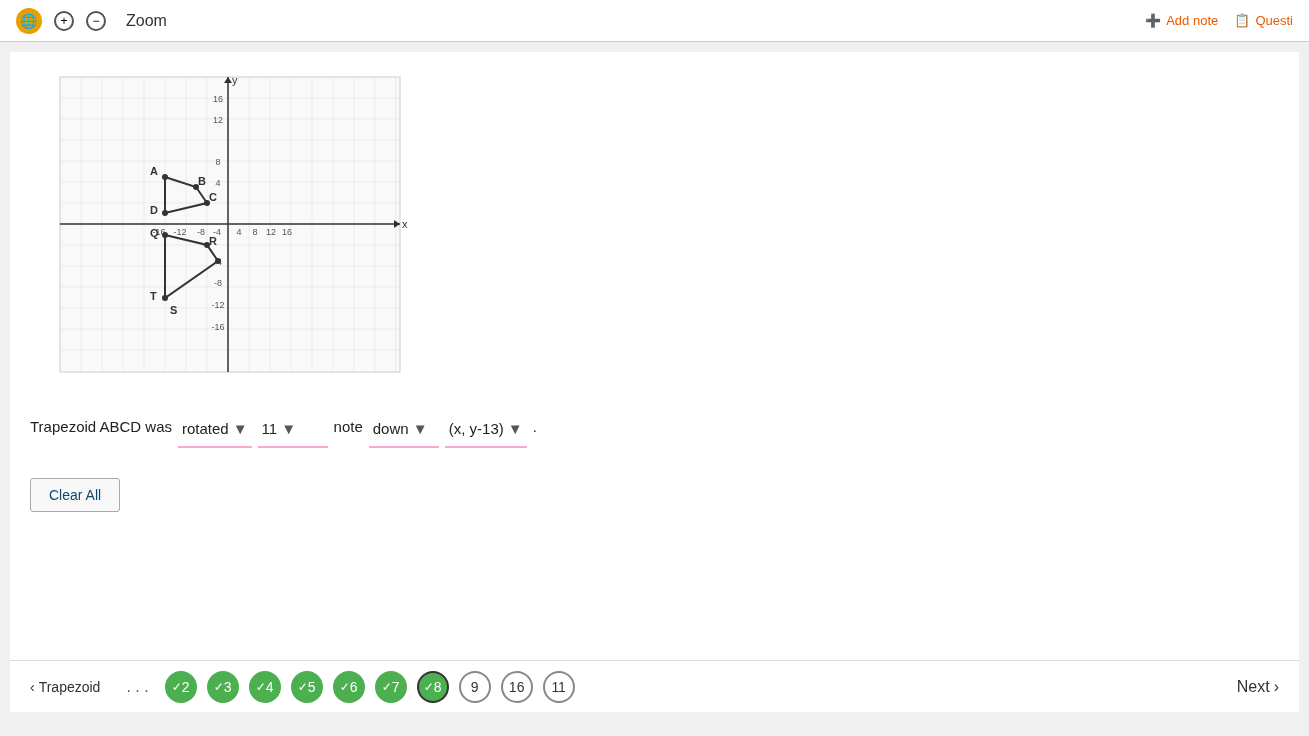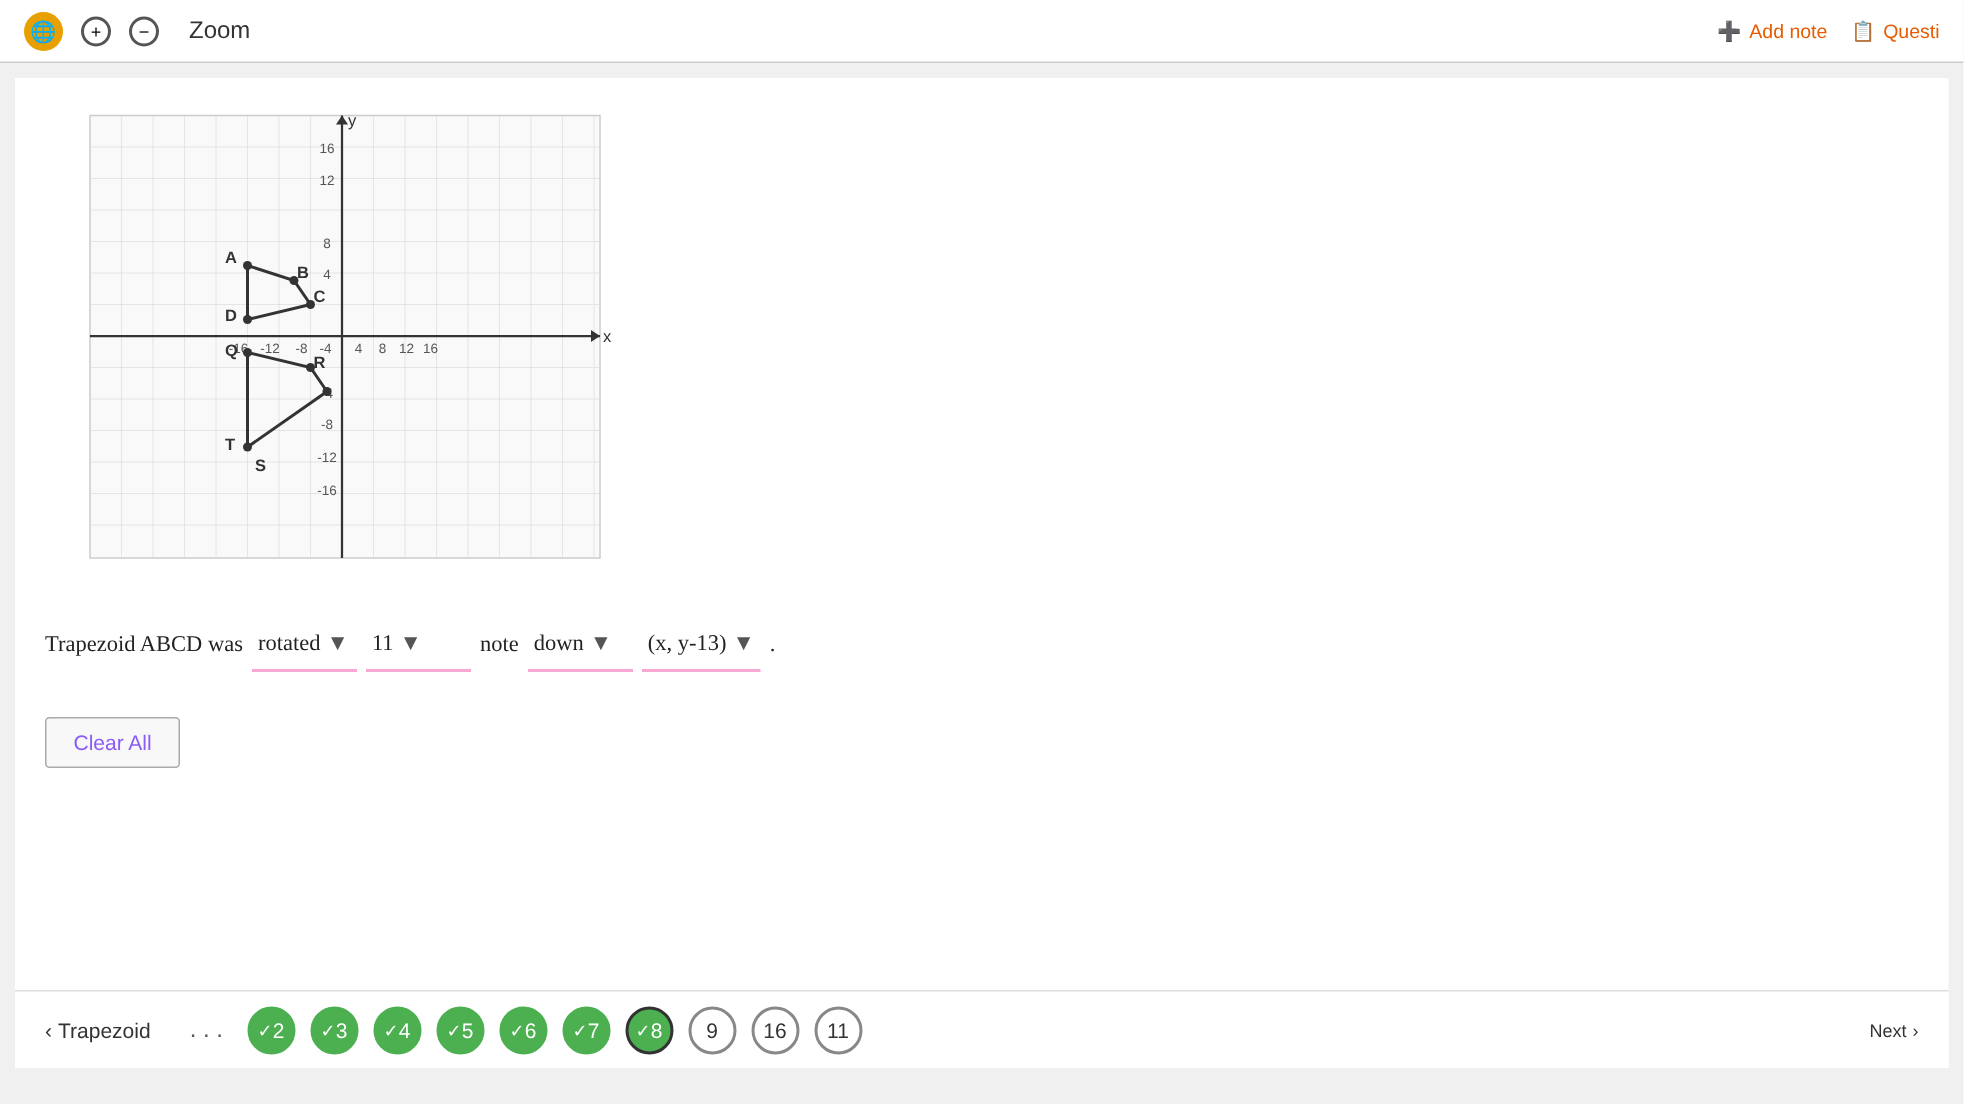--- a/index.html
+++ b/index.html
@@ -75,28 +75,27 @@
 
     .problem-description {
       font-size: 15px;
       color: #222;
       margin-bottom: 24px;
       line-height: 1.5;
     }
 
     .answer-row {
       display: flex;
-      align-items: center;
+      align-items: flex-start;
       flex-wrap: wrap;
       gap: 6px;
       font-size: 15px;
       color: #222;
       margin-bottom: 30px;
       line-height: 2;
-      font-family: Liberation Serif, serif;
     }
 
     .dropdown-select {
       display: inline-flex;
       align-items: center;
       border-bottom: 2px solid #f9a8d4;
       padding: 2px 4px;
       cursor: pointer;
       gap: 4px;
       font-size: 15px;
@@ -112,21 +111,21 @@
       color: #555;
     }
 
     .clear-all-btn {
       border: 1px solid #aaa;
       background: #f8f8f8;
       padding: 8px 18px;
       font-size: 14px;
       cursor: pointer;
       border-radius: 3px;
-      color: #8b5cf6;
+      color: #0c4a6e;
       margin-bottom: 20px;
     }
 
     .bottom-nav {
       position: absolute;
       bottom: 0;
       left: 0;
       right: 0;
       background: #fff;
       border-top: 1px solid #ddd;
@@ -186,21 +185,21 @@
     .check-icon {
       color: #fff;
       font-size: 12px;
     }
 
     .nav-next-btn {
       margin-left: auto;
       display: flex;
       align-items: center;
       gap: 4px;
-      font-size: 12px;
+      font-size: 16px;
       color: #333;
       cursor: pointer;
     }
 
     .zoom-icon {
       width: 20px;
       height: 20px;
       border: 2px solid #555;
       border-radius: 50%;
       display: inline-flex;

